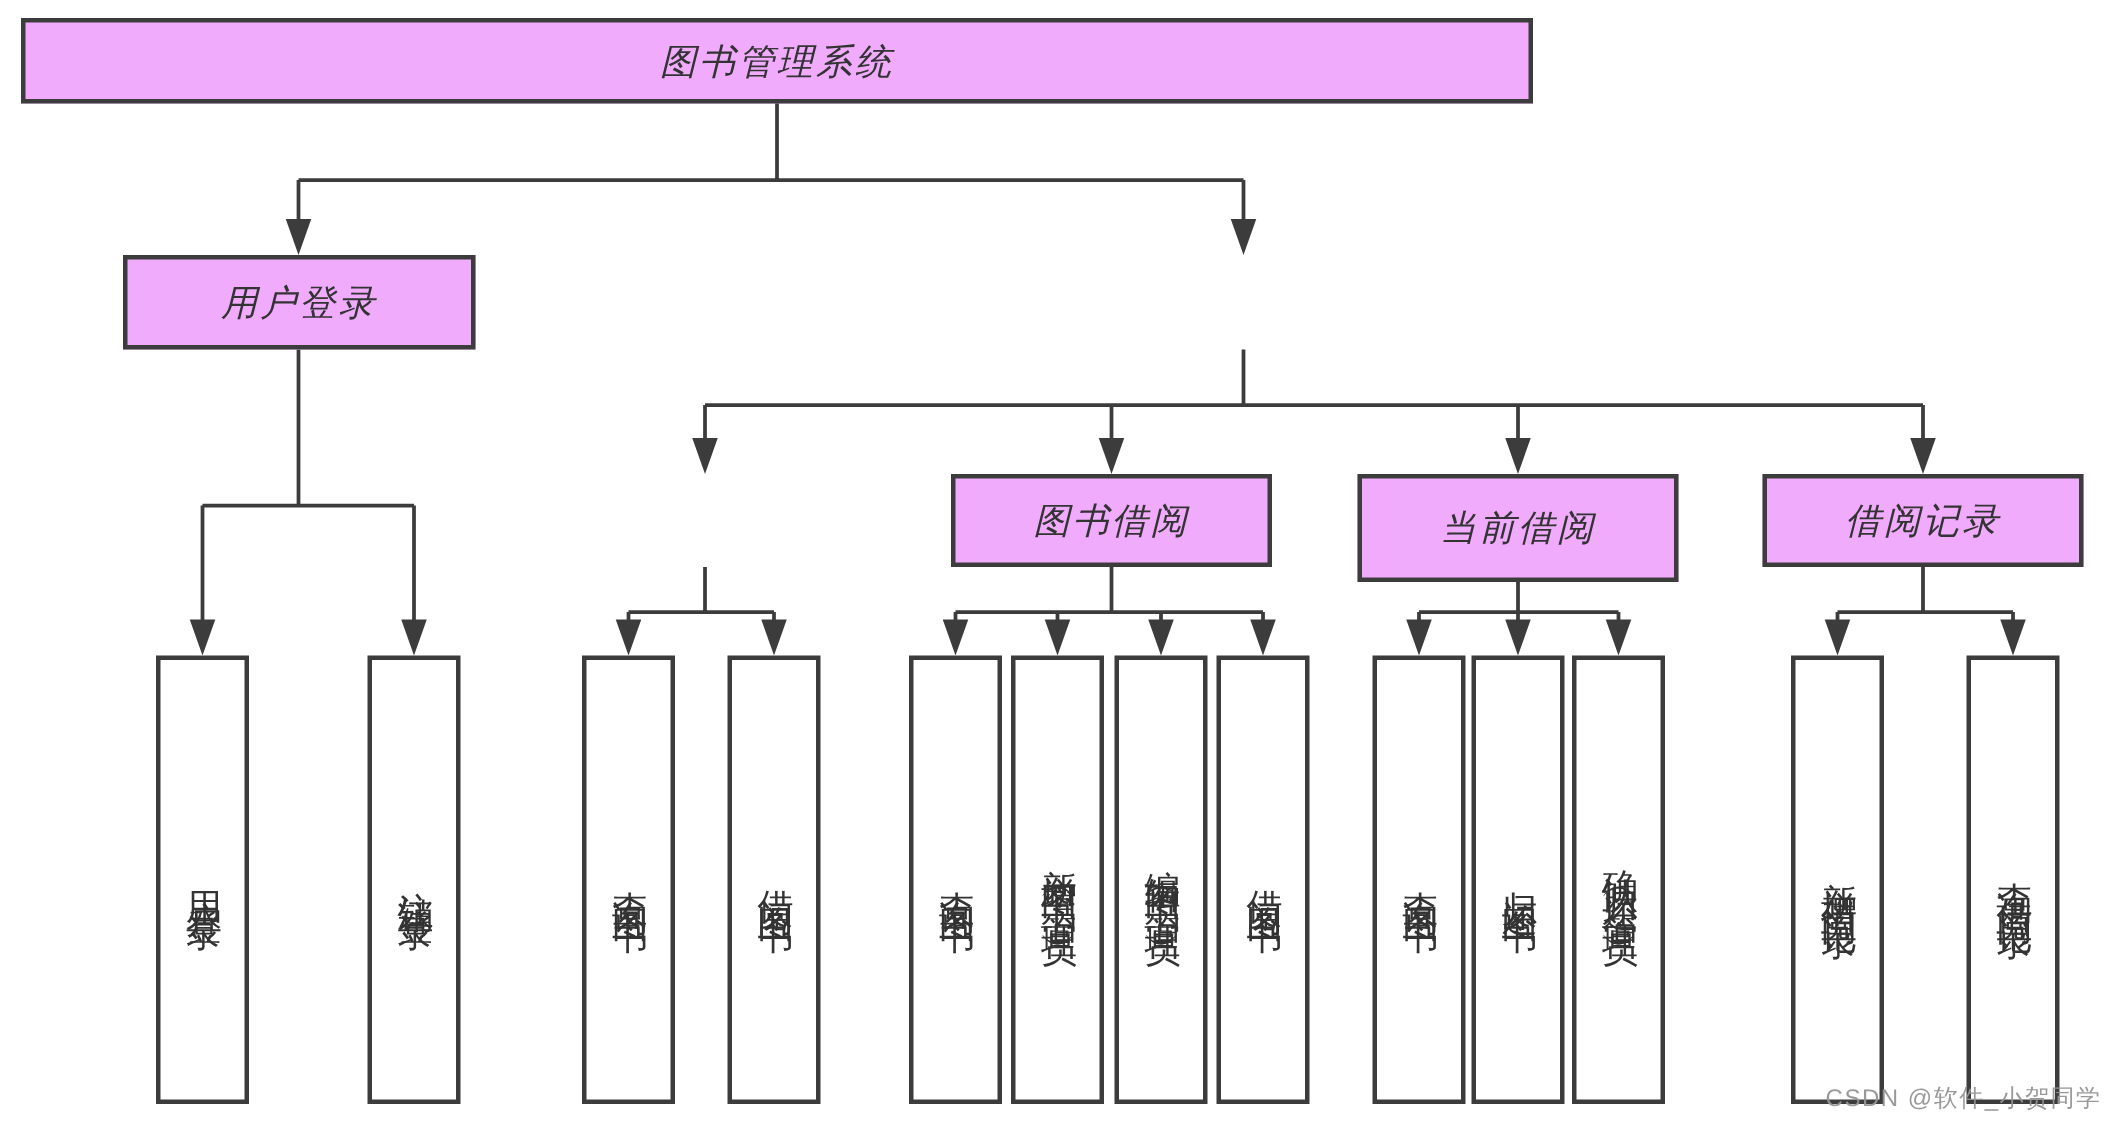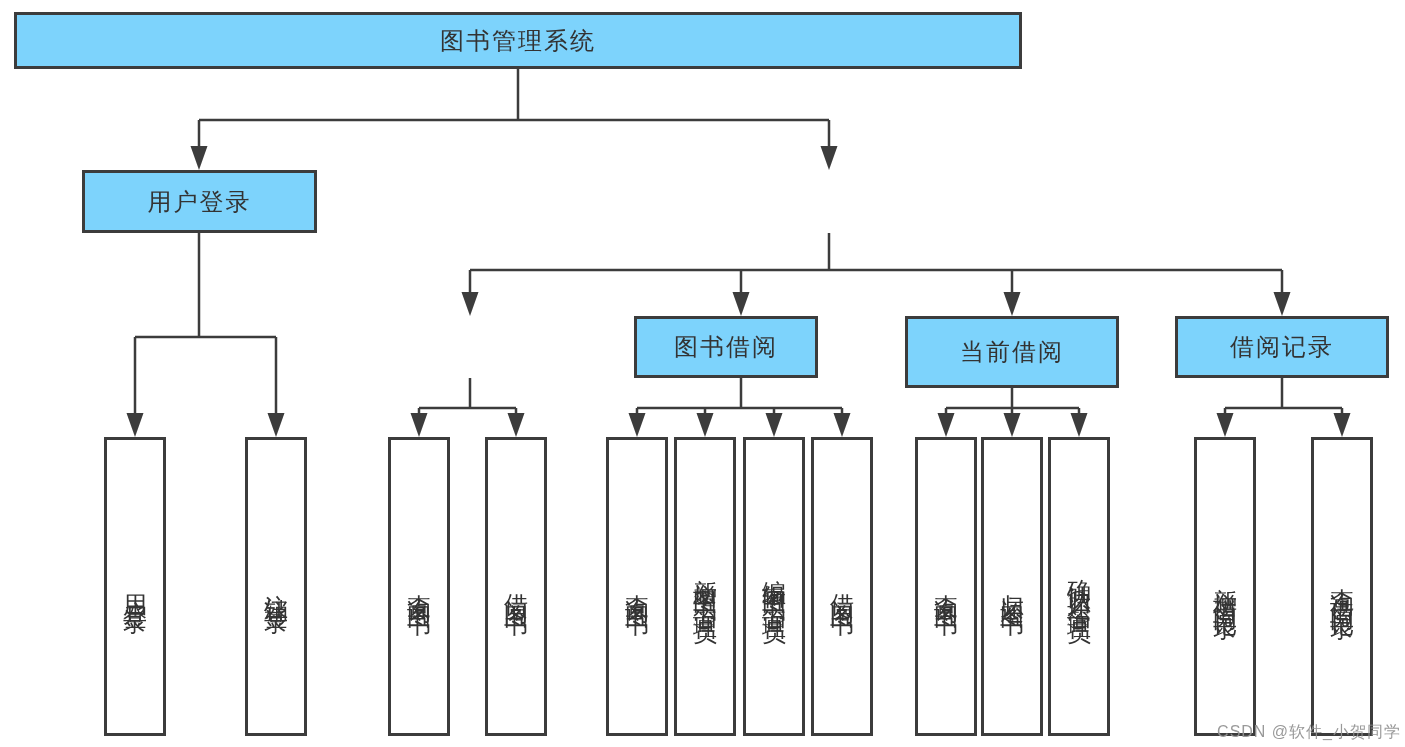--- a/index.html
+++ b/index.html
@@ -18,26 +18,27 @@
   #connectors {
     position: absolute;
     left: 0; top: 0;
     width: 1405px;
     height: 747px;
     z-index: 1;
   }
   .node {
     position: absolute;
     box-sizing: border-box;
-    background: #7dd3fc;
+    background: #f0abfc;
     border: 3px solid #3c3c3c;
     display: flex;
     align-items: center;
     justify-content: center;
     z-index: 2;
+    font-style: italic;
   }
   .node .hlabel {
     font-size: 24px;
     color: #333333;
     letter-spacing: 2px;
     white-space: nowrap;
   }
   .leaf {
     position: absolute;
     box-sizing: border-box;
@@ -121,21 +122,21 @@
   </svg>
 
   <div class="node" style="left:14px; top:12px; width:1008px; height:57px;">
     <span class="hlabel">图书管理系统</span>
   </div>
 
   <div class="node" style="left:82px; top:170px; width:235px; height:63px;">
     <span class="hlabel">用户登录</span>
   </div>
 
-  <div class="node" style="left:634px; top:316px; width:184px; height:62px;">
+  <div class="node" style="left:634px; top:316px; width:214px; height:62px;">
     <span class="hlabel">图书借阅</span>
   </div>
   <div class="node" style="left:905px; top:316px; width:214px; height:72px;">
     <span class="hlabel">当前借阅</span>
   </div>
   <div class="node" style="left:1175px; top:316px; width:214px; height:62px;">
     <span class="hlabel">借阅记录</span>
   </div>
 
   <div class="leaf" style="left:104px;">

